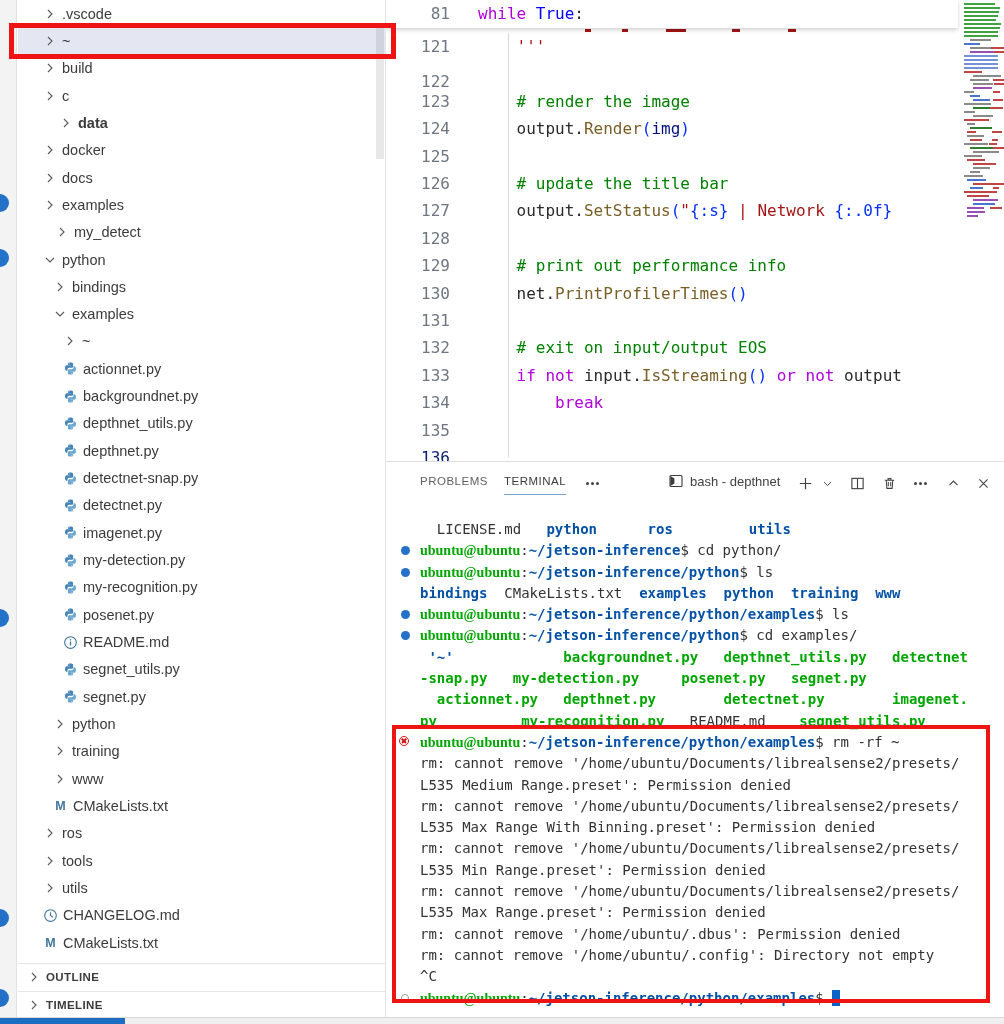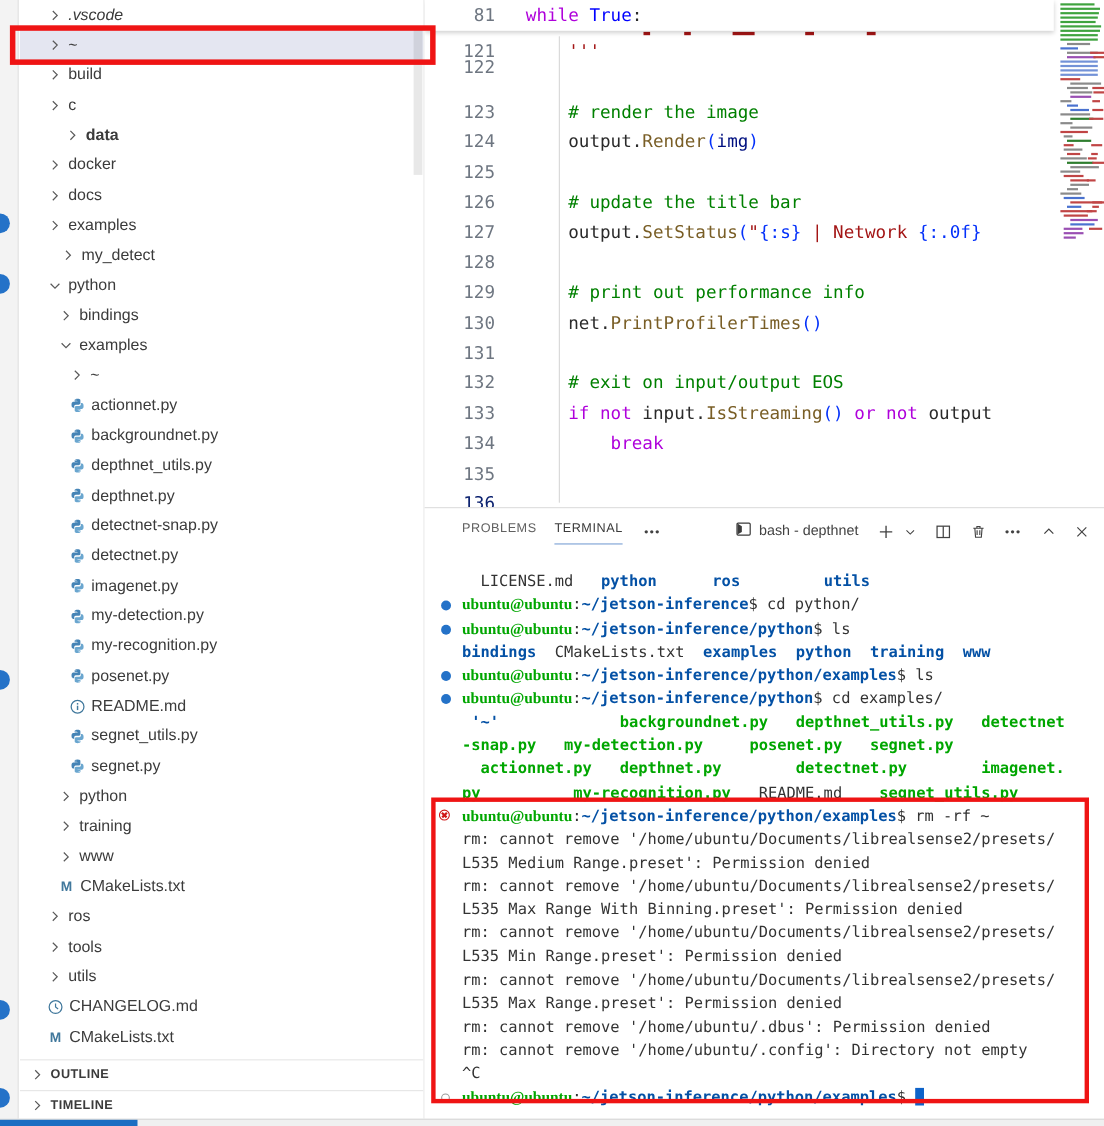--- a/index.html
+++ b/index.html
@@ -98,21 +98,21 @@
   <div class="strip" id="strip">
       <div class="badge" style="top: 194px;"></div>
       <div class="badge" style="top: 249px;"></div>
       <div class="badge" style="top: 609px;"></div>
       <div class="badge" style="top: 909px;"></div>
       <div class="badge" style="top: 989px;"></div>
     </div>
 
   <aside class="sidebar">
     <div id="tree">
-        <div class="trow" style="top: 0px; padding-left: 24px; font-style: italic;"><span class="tchev"><svg width="16" height="16" viewBox="0 0 16 16">
+        <div class="trow" style="top: 0px; padding-left: 24px;"><span class="tchev"><svg width="16" height="16" viewBox="0 0 16 16">
               <path d="M6 4l4 4-4 4" fill="none" stroke="#5a5a5a" stroke-width="1.1"></path>
             </svg></span><span class="tlabel">.vscode</span></div>
         <div class="trow sel" style="top: 27.32px; padding-left: 24px;"><span class="tchev"><svg width="16" height="16" viewBox="0 0 16 16">
               <path d="M6 4l4 4-4 4" fill="none" stroke="#5a5a5a" stroke-width="1.1"></path>
             </svg></span><span class="tlabel">~</span></div>
         <div class="trow" style="top: 54.64px; padding-left: 24px;"><span class="tchev"><svg width="16" height="16" viewBox="0 0 16 16">
               <path d="M6 4l4 4-4 4" fill="none" stroke="#5a5a5a" stroke-width="1.1"></path>
             </svg></span><span class="tlabel">build</span></div>
         <div class="trow" style="top: 81.96px; padding-left: 24px;"><span class="tchev"><svg width="16" height="16" viewBox="0 0 16 16">
               <path d="M6 4l4 4-4 4" fill="none" stroke="#5a5a5a" stroke-width="1.1"></path>
@@ -237,21 +237,21 @@
             <path d="M6 4l4 4-4 4" fill="none" stroke="#5a5a5a" stroke-width="1.1"></path>
           </svg>
         </span>
       <span class="slabel">TIMELINE</span>
     </div>
   </aside>
 
   <main class="editor">
     <div id="codelines">
         <div class="eline" style="top: 33px;"><span class="lnum">121</span><span class="lcode"><span class="tk-s">    '''</span></span></div>
-        <div class="eline" style="top: 47px;"><span class="lnum">122</span><span class="lcode"></span></div>
+        <div class="eline" style="top: 68px;"><span class="lnum">122</span><span class="lcode"></span></div>
         <div class="eline" style="top: 87.8px;"><span class="lnum">123</span><span class="lcode"><span class="tk-cm">    # render the image</span></span></div>
         <div class="eline" style="top: 115.2px;"><span class="lnum">124</span><span class="lcode"><span class="tk-d">    output.</span><span class="tk-fn">Render</span><span class="tk-p">(</span><span class="tk-v">img</span><span class="tk-p">)</span></span></div>
         <div class="eline" style="top: 142.6px;"><span class="lnum">125</span><span class="lcode"></span></div>
         <div class="eline" style="top: 170px;"><span class="lnum">126</span><span class="lcode"><span class="tk-cm">    # update the title bar</span></span></div>
         <div class="eline" style="top: 197.4px;"><span class="lnum">127</span><span class="lcode"><span class="tk-d">    output.</span><span class="tk-fn">SetStatus</span><span class="tk-p">(</span><span class="tk-s">"</span><span class="tk-fmt">{:s}</span><span class="tk-s"> | Network </span><span class="tk-fmt">{:.0f}</span></span></div>
         <div class="eline" style="top: 224.8px;"><span class="lnum">128</span><span class="lcode"></span></div>
         <div class="eline" style="top: 252.2px;"><span class="lnum">129</span><span class="lcode"><span class="tk-cm">    # print out performance info</span></span></div>
         <div class="eline" style="top: 279.6px;"><span class="lnum">130</span><span class="lcode"><span class="tk-d">    net.</span><span class="tk-fn">PrintProfilerTimes</span><span class="tk-p">()</span></span></div>
         <div class="eline" style="top: 307px;"><span class="lnum">131</span><span class="lcode"></span></div>
         <div class="eline" style="top: 334.4px;"><span class="lnum">132</span><span class="lcode"><span class="tk-cm">    # exit on input/output EOS</span></span></div>

